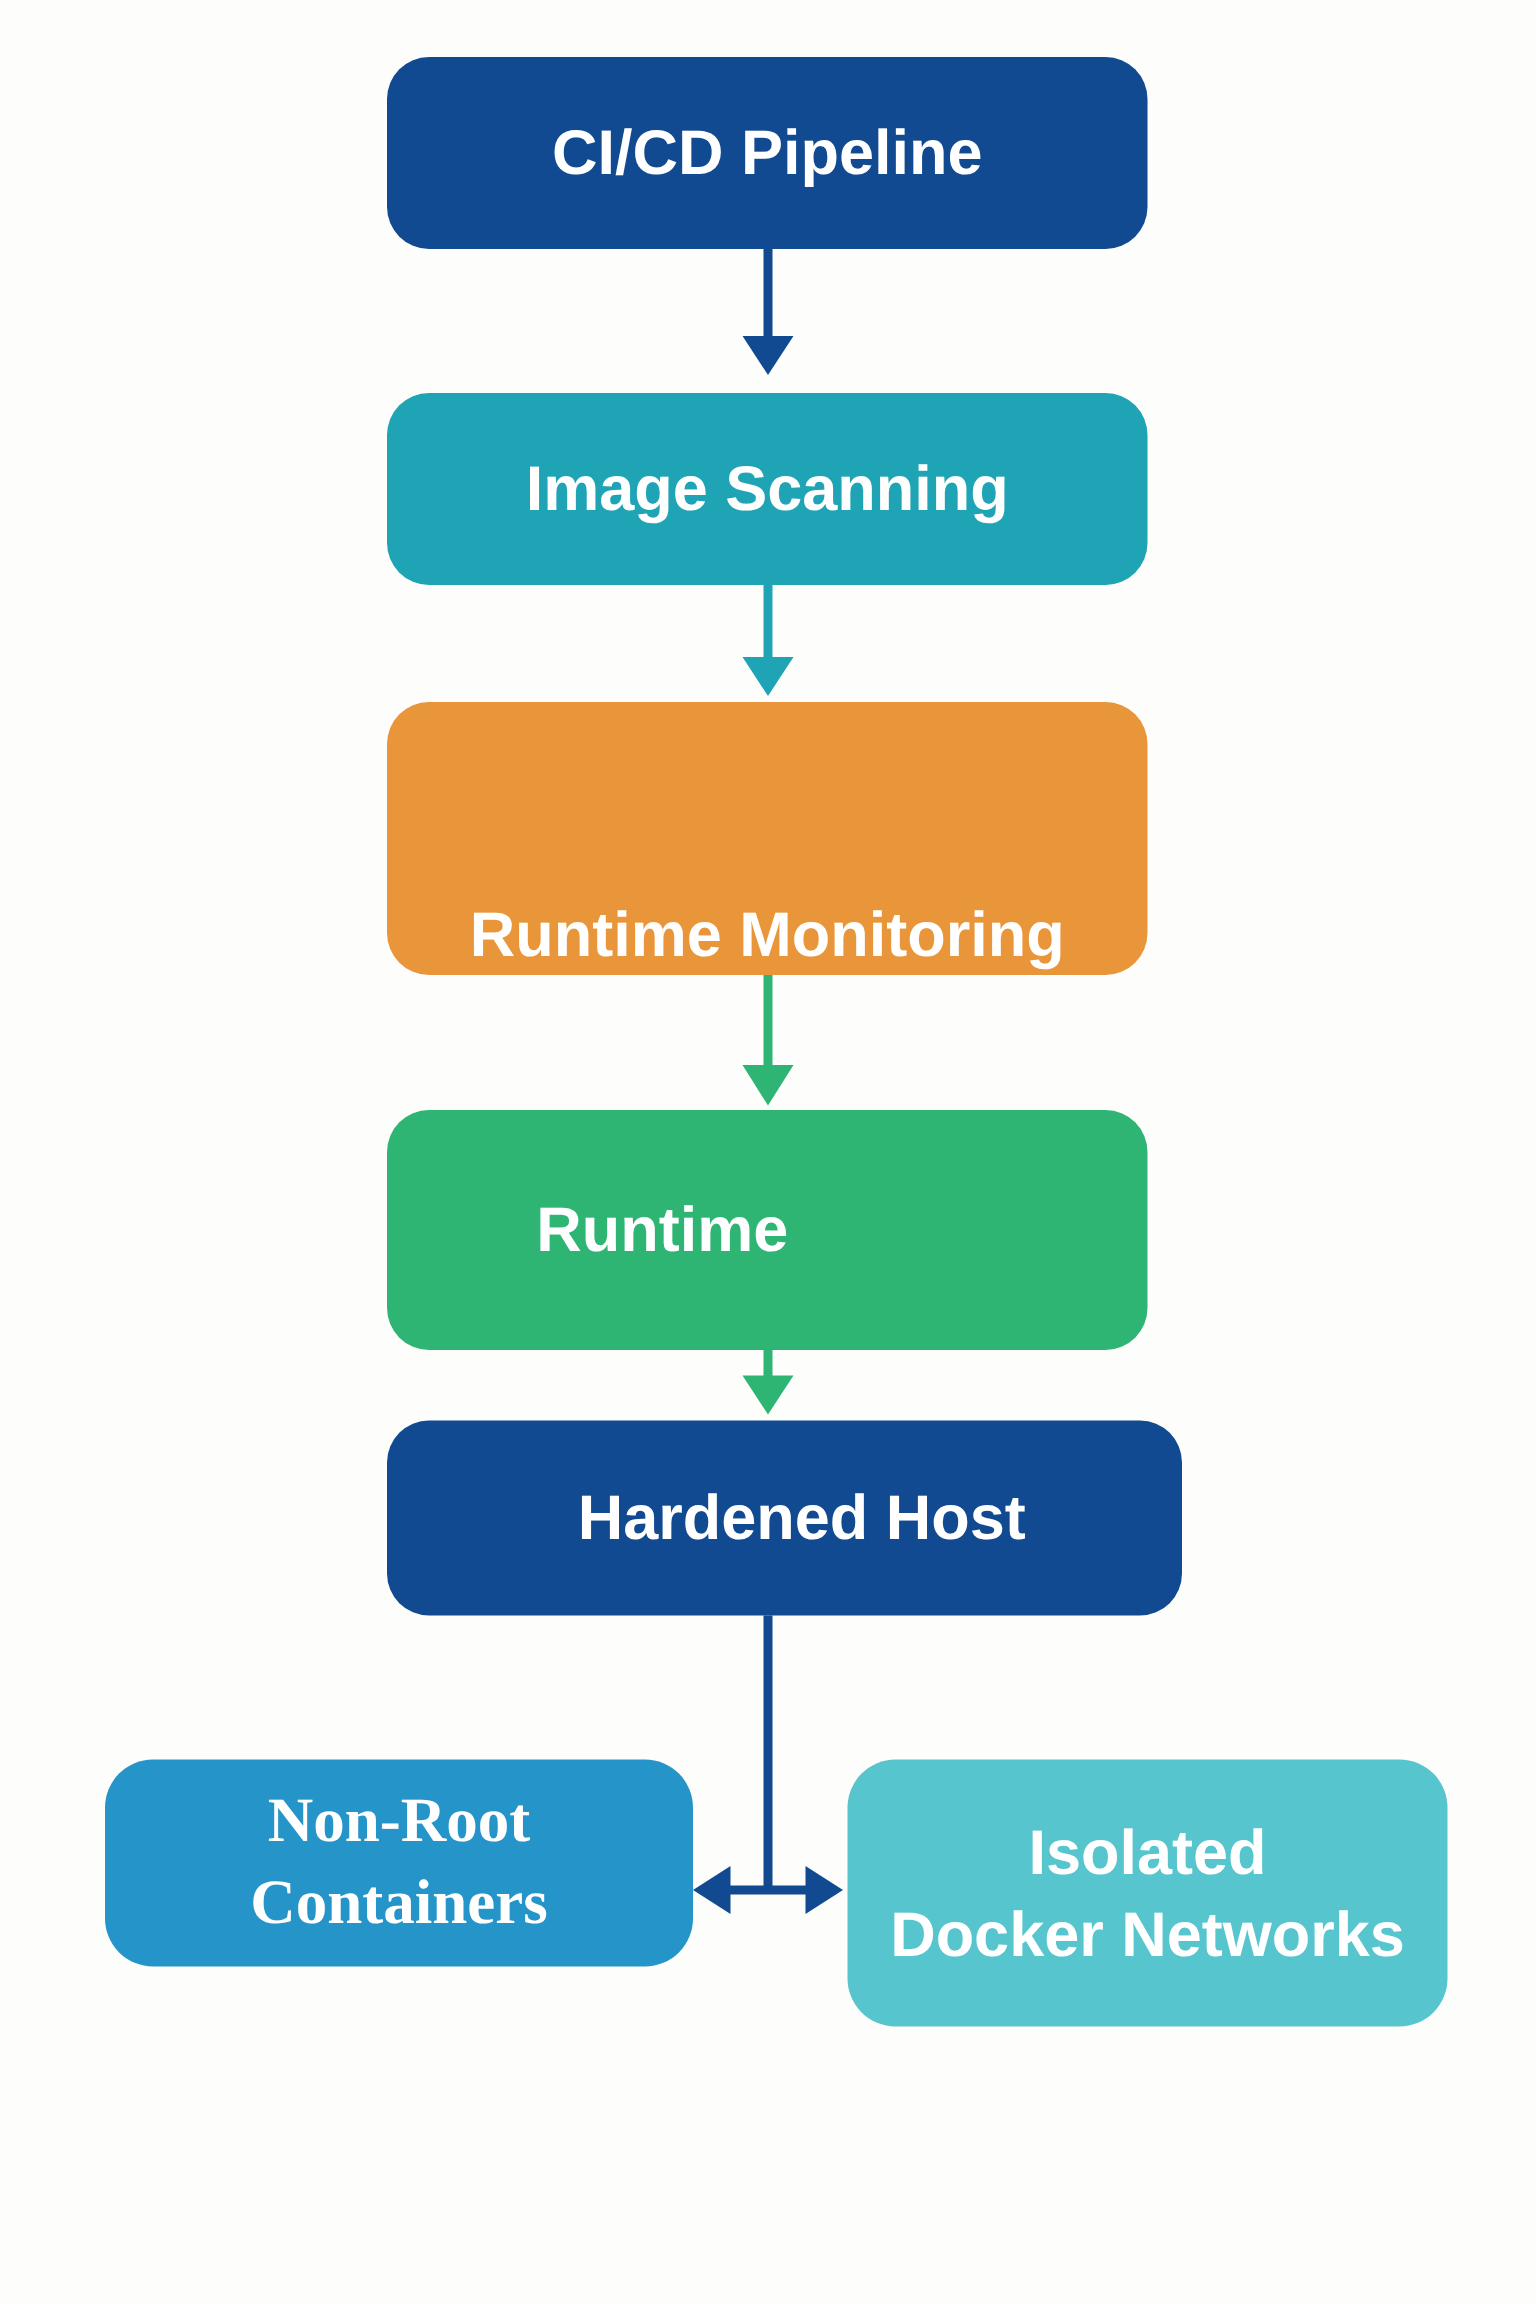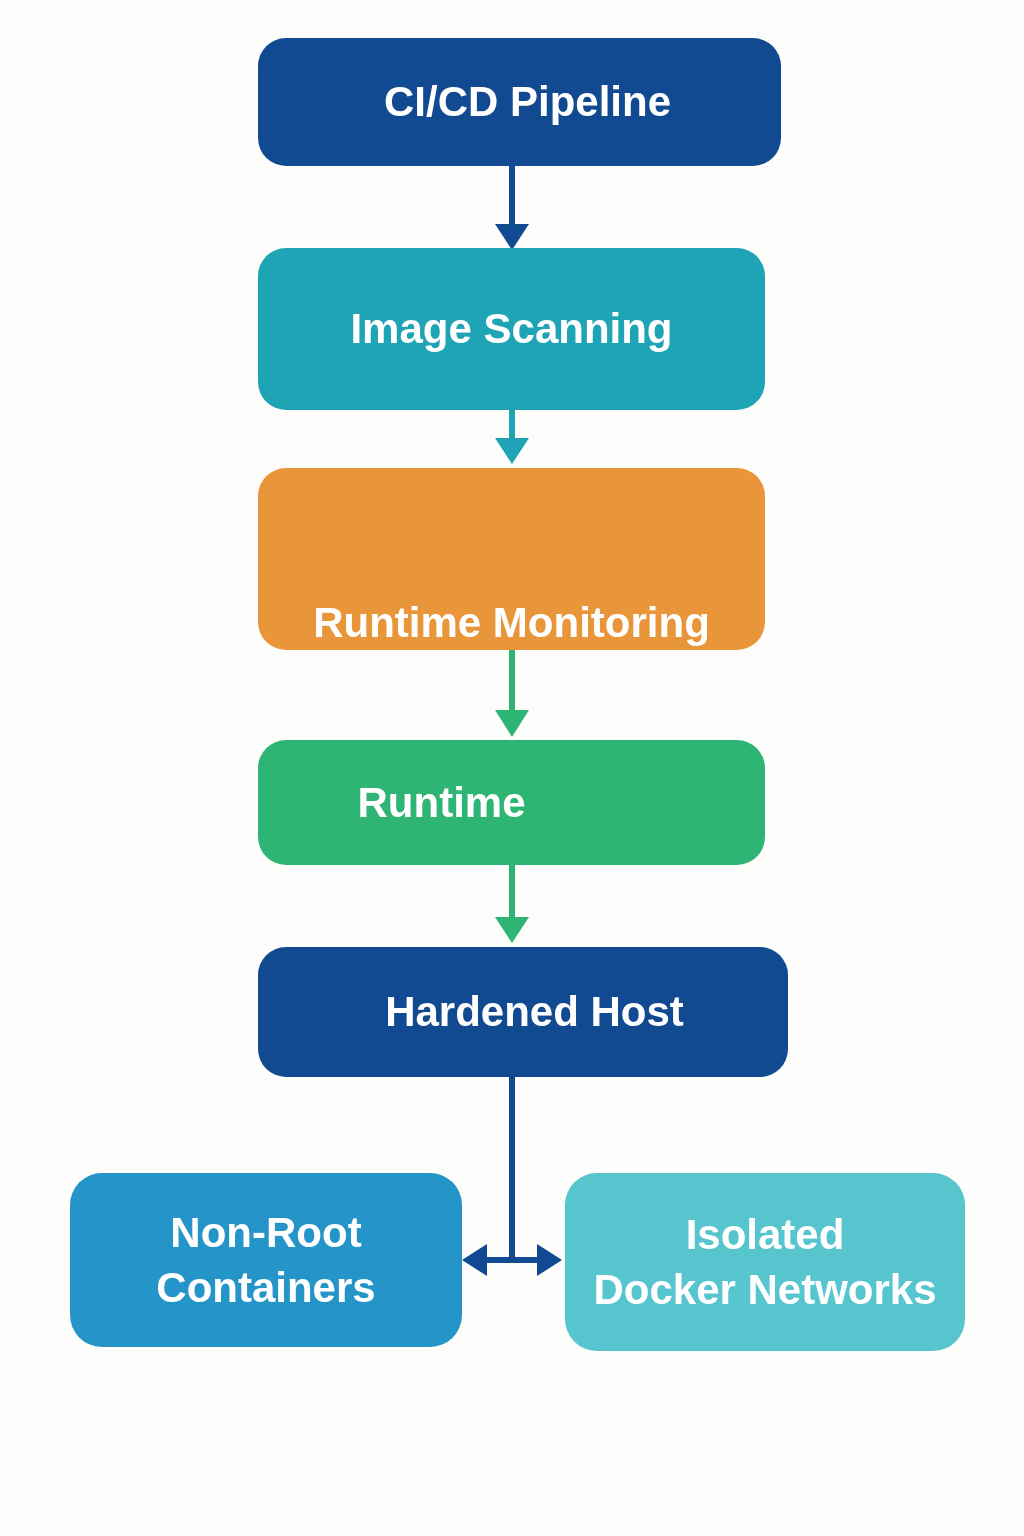--- a/index.html
+++ b/index.html
@@ -79,51 +79,51 @@
 
     <g>
       <polygon points="462,1260 487,1244 487,1276" fill="#114a90"></polygon>
     </g>
 
     <g>
       <polygon points="562,1260 537,1244 537,1276" fill="#114a90"></polygon>
     </g>
   </svg>
 
-  <div class="node single" style="top: 38px; height: 128px; background-color: rgb(17, 74, 144); padding-left: 16px;">
+  <div class="node single" style="top: 38px; height: 128px; background-color: rgb(17, 74, 144);">
     <div class="label">
       <span class="line">CI/CD Pipeline</span>
     </div>
   </div>
 
-  <div class="node single" style="top: 248px; height: 162px; background-color: rgb(30, 164, 181);">
+  <div class="node single" style="top: 262px; height: 128px; background-color: rgb(30, 164, 181);">
     <div class="label">
       <span class="line">Image Scanning</span>
     </div>
   </div>
 
   <div class="node" style="top: 468px; height: 182px; background-color: rgb(233, 150, 58); align-items: flex-end;">
     <div class="label">
       <span class="line">Runtime Monitoring</span>
     </div>
   </div>
 
-  <div class="node single runtime-offset" style="top: 740px; height: 125px; background-color: rgb(47, 181, 115);">
+  <div class="node single runtime-offset" style="top: 740px; height: 160px; background-color: rgb(47, 181, 115);">
     <div class="label">
       <span class="line">Runtime</span>
     </div>
   </div>
 
   <div class="node single" style="top: 947px; height: 130px; background-color: rgb(17, 74, 144); padding-left: 23px;">
     <div class="label">
       <span class="line">Hardened Host</span>
     </div>
   </div>
 
-  <div class="node bottom bottom-left" style="top: 1173px; height: 174px; background-color: rgb(37, 149, 201);">
+  <div class="node bottom bottom-left" style="top: 1173px; height: 138px; background-color: rgb(37, 149, 201); font-family: Liberation Serif, serif;">
     <div class="label">
       <span class="line">Non-Root</span>
       <span class="line">Containers</span>
     </div>
   </div>
 
   <div class="node bottom bottom-right" style="top: 1173px; height: 178px; background-color: rgb(86, 197, 206);">
     <div class="label">
       <span class="line">Isolated</span>
       <span class="line">Docker Networks</span>

